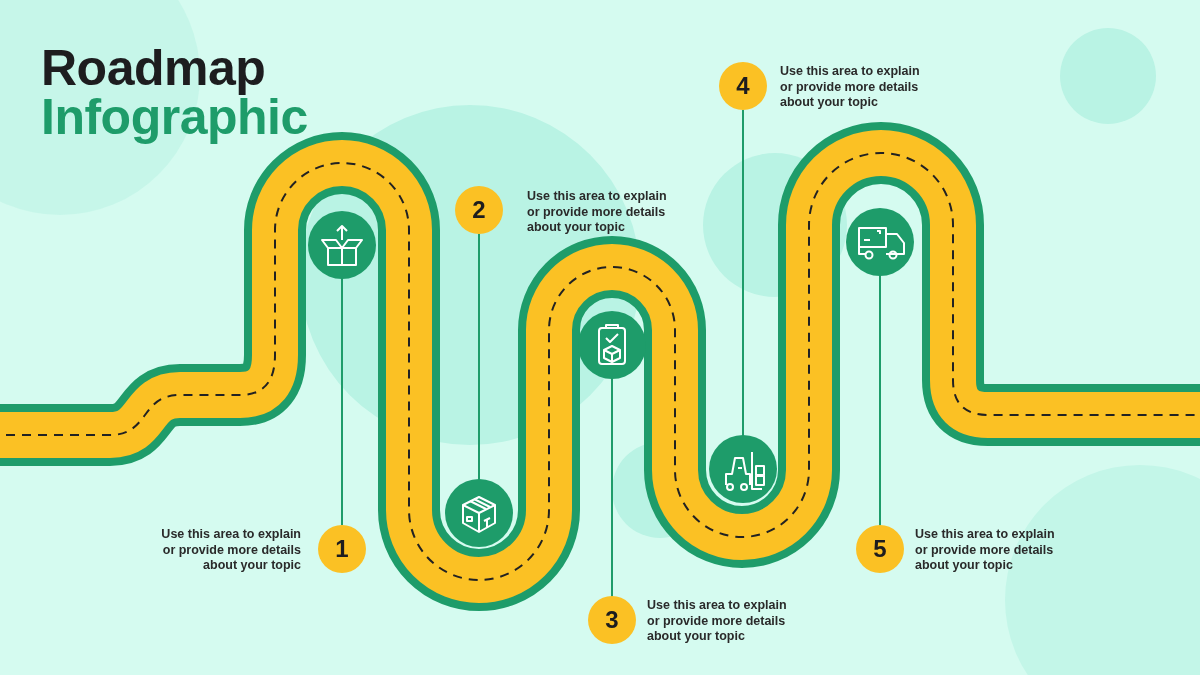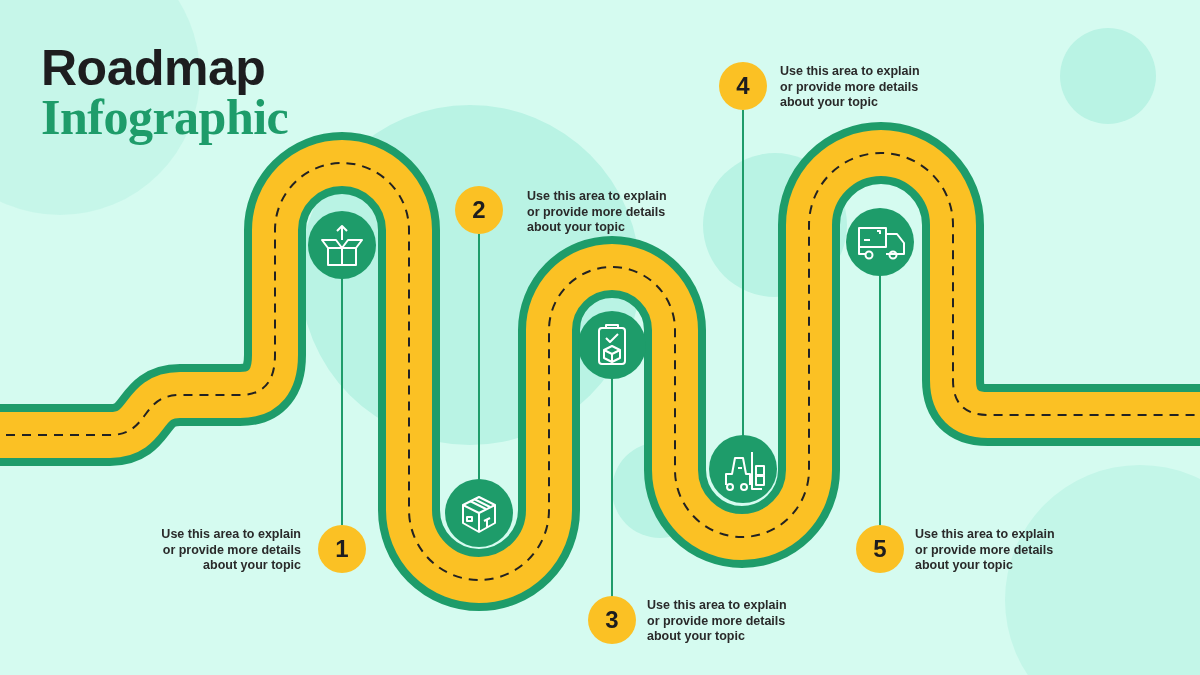--- a/index.html
+++ b/index.html
@@ -1,21 +1,21 @@
 <!DOCTYPE html>
 <html><head>
 <meta charset="utf-8">
 <style>
   html, body { margin:0; padding:0; }
   body { width:1200px; height:675px; overflow:hidden; background:#d5fbf0; position:relative; font-family:"Liberation Sans", sans-serif; }
   .stage { position:absolute; left:0; top:0; width:1100px; height:675px; }
   svg.bg { position:absolute; left:0; top:0; }
   .title { position:absolute; left:41px; top:44px; font-weight:700; font-size:50px; line-height:49px; letter-spacing:-0.5px; }
   .title .l1 { color:#1d1d1f; display:block; }
-  .title .l2 { display:block;font-family:Liberation Serif, serif; }
+  .title .l2 { display:block; }
   .num { position:absolute; width:48px; height:48px; border-radius:50%; display:flex; align-items:center; justify-content:center; font-weight:700; font-size:24px; color:#1d1d1f; }
   .desc { position:absolute; font-weight:700; font-size:12.5px; line-height:15.5px; color:#2a2a2a; width:170px; }
   .desc.right { text-align:right; }
   .desc span { display:block; white-space:nowrap; }
 </style>
 </head>
 <body>
 
 <div class="stage">
 

